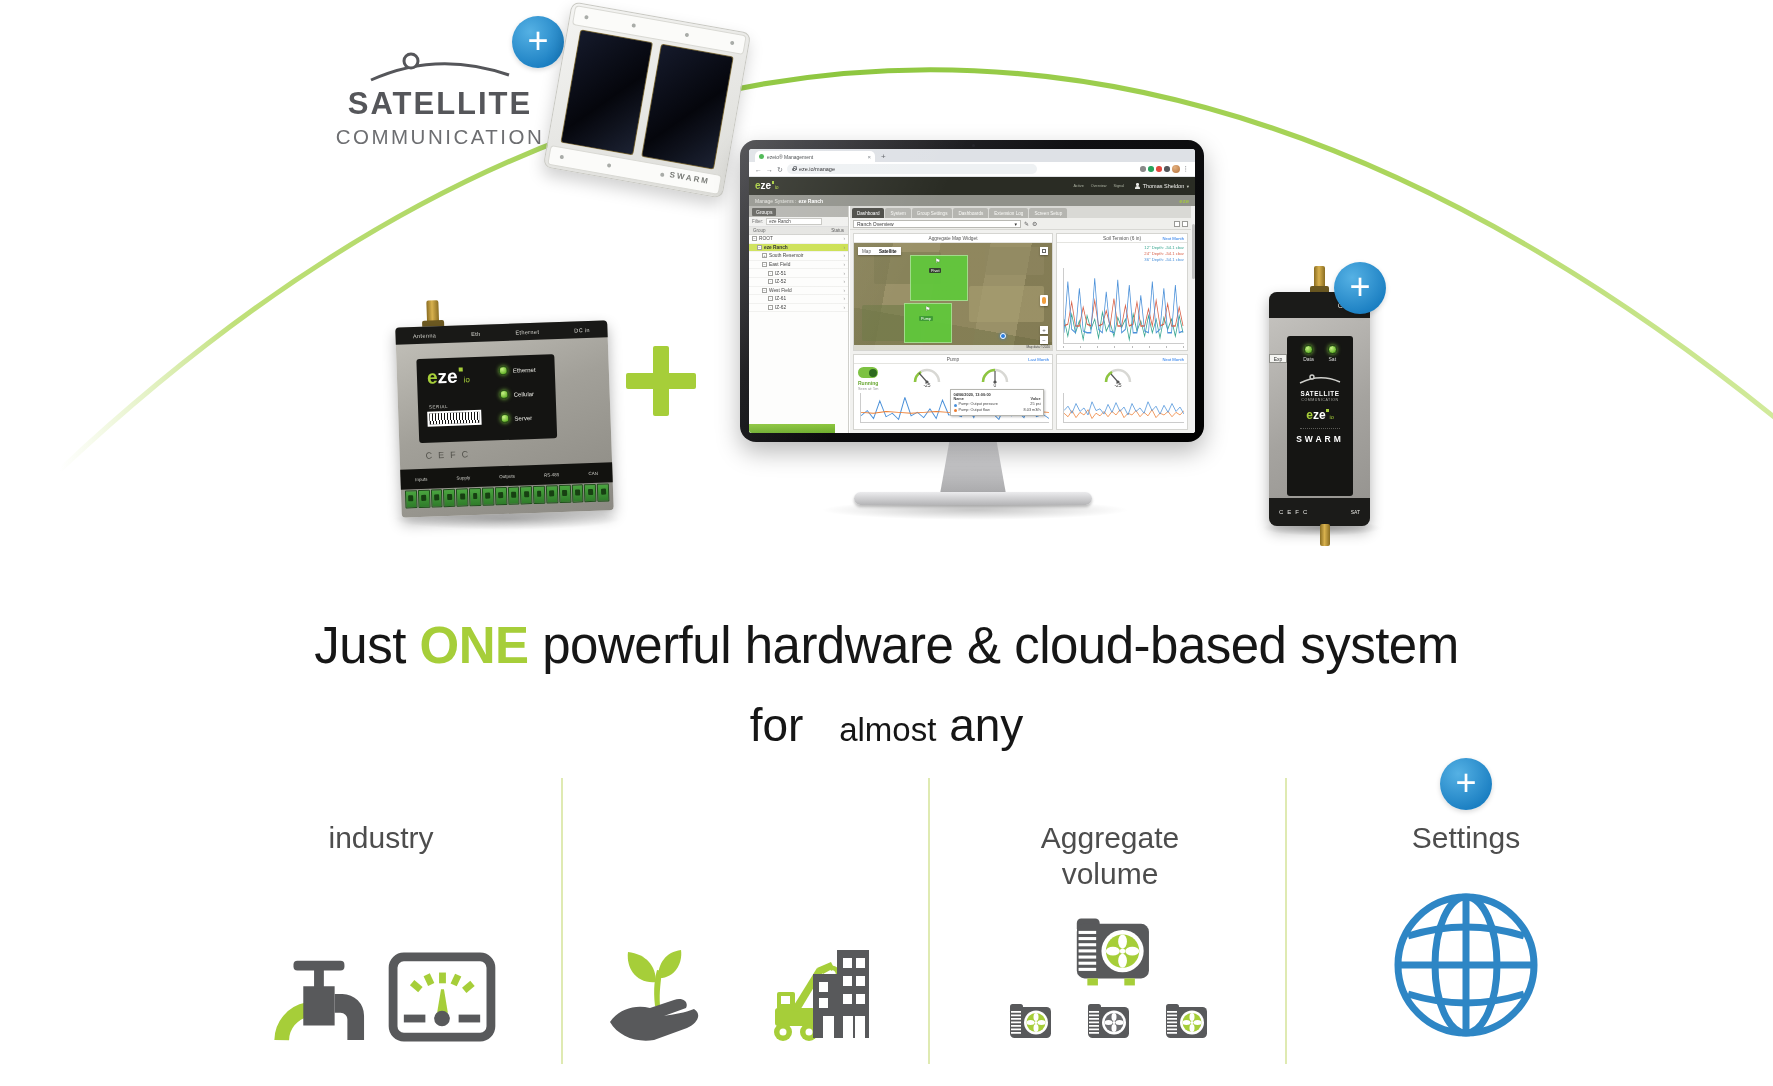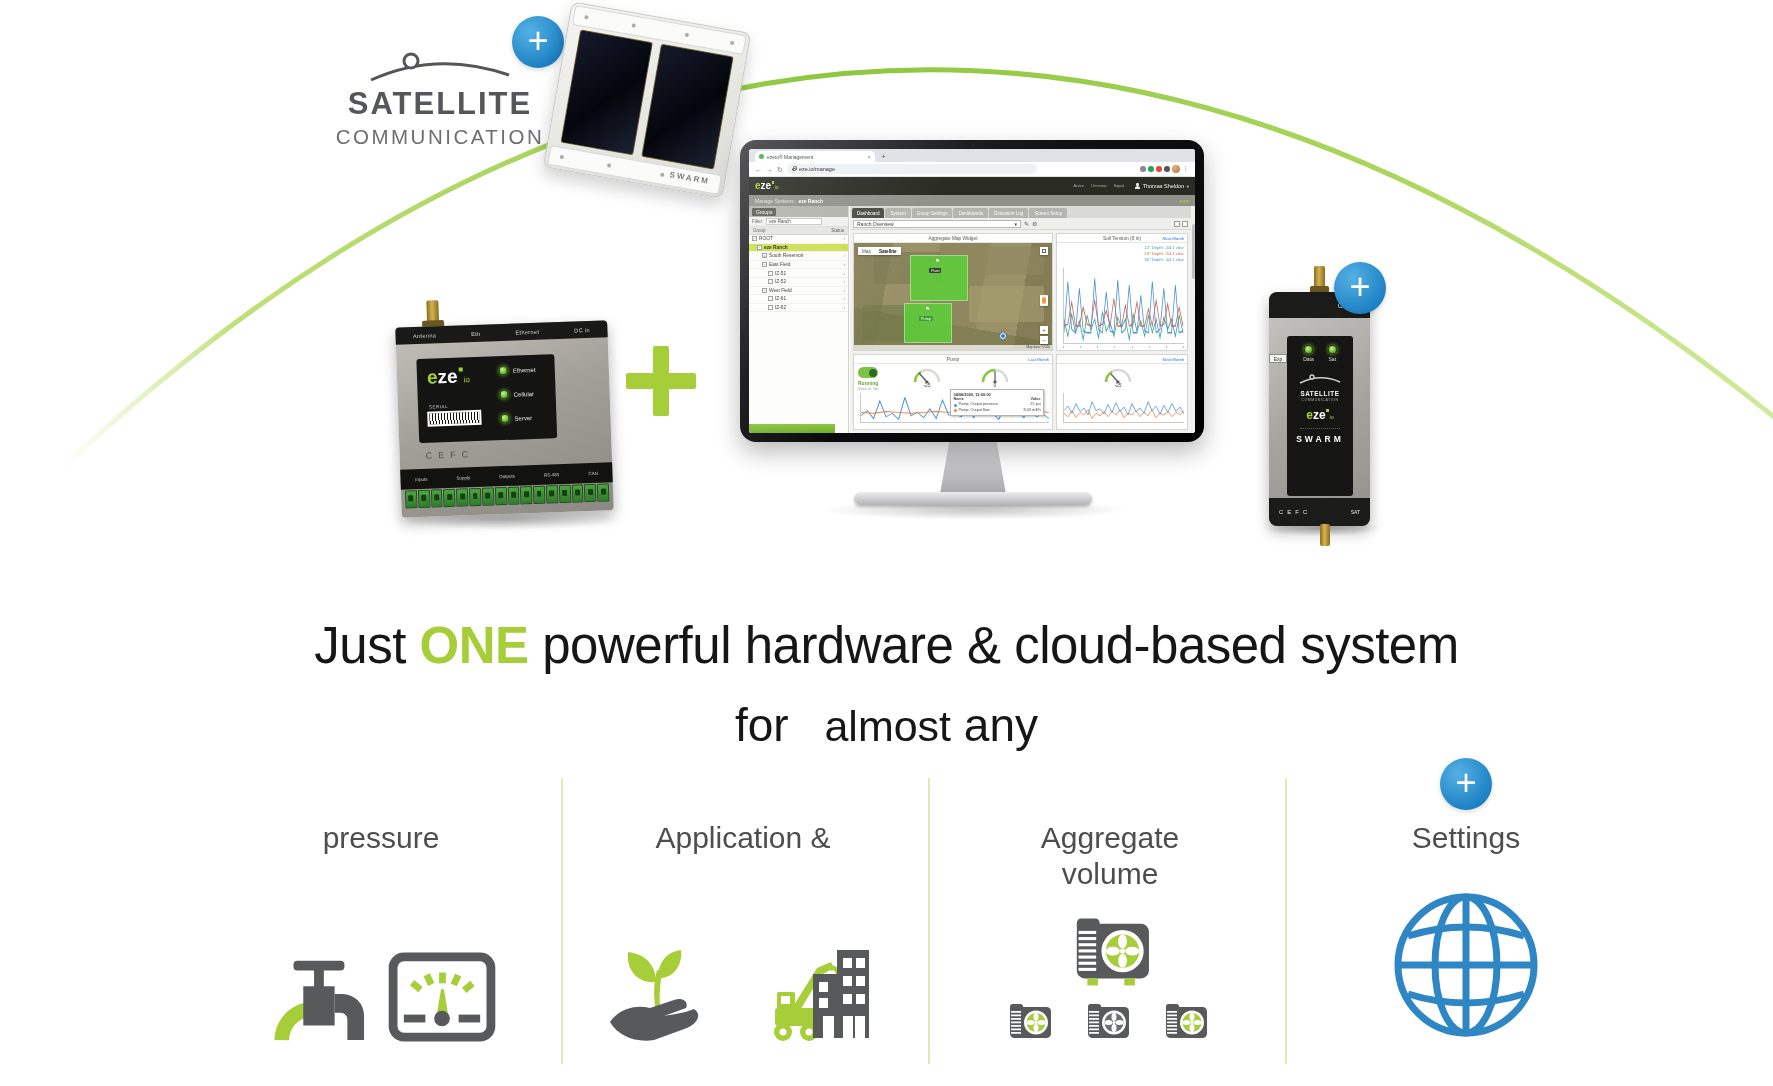--- a/index.html
+++ b/index.html
@@ -256,21 +256,21 @@
   .devR .bstrip .cert2{color:#e8e8e4;font-size:6px;letter-spacing:4px;}
   .devR .bstrip .satp{color:#e8e8e4;font-size:5px;}
   .devR .bant{position:absolute;left:56px;top:266px;width:10px;height:22px;border-radius:2px;
               background:linear-gradient(90deg,#8a6d22,#d8b14e 45%,#8a6d22);}
 
   
   .headline{left:0;right:0;top:616px;text-align:center;font-size:51px;color:#161616;letter-spacing:-.5px;}
   .headline .hl{color:#a6ce39;font-weight:700;}
   .subline{left:0;right:0;top:698px;text-align:center;color:#161616;}
   .subline .big{font-size:46px;}
-  .subline .small{font-size:43px;margin-left:23px;}
+  .subline .small{font-size:33px;margin-left:23px;}
 
   
   .divider{width:2px;background:#dfeab2;top:778px;height:286px;}
   .d1{left:561px;} .d2{left:928px;} .d3{left:1285px;}
   .colhead{width:360px;text-align:center;font-size:30px;color:#4d4d4d;line-height:36px;top:820px;}
   .c1{left:201px;} .c2{left:563px;} .c3{left:930px;} .c4{left:1286px;}
 
   .iconsvg{position:absolute;}
   .gfill{fill:#58595b;} .greenfill{fill:#a6ce39;} .bluestroke{stroke:#2e86c5;}
 </style>
@@ -722,24 +722,23 @@
   </div>
   <div class="abs subline">
     <span class="big">for </span><span class="small">almost</span><span class="big"> any</span>
   </div>
 
   <div class="abs divider d1"></div>
   <div class="abs divider d2"></div>
   <div class="abs divider d3"></div>
 
   <div class="abs colhead c1">
-      <div>pressure</div>
+      <div>industry</div>
   </div>
   <div class="abs colhead c2">
-    <div>Application &amp;</div>
   </div>
   <div class="abs colhead c3">
     <div>Aggregate</div>
       <div>volume</div>
   </div>
   <div class="abs colhead c4">
     <div>Settings</div>
   </div>
 
   <div class="abs plusblue p2">

